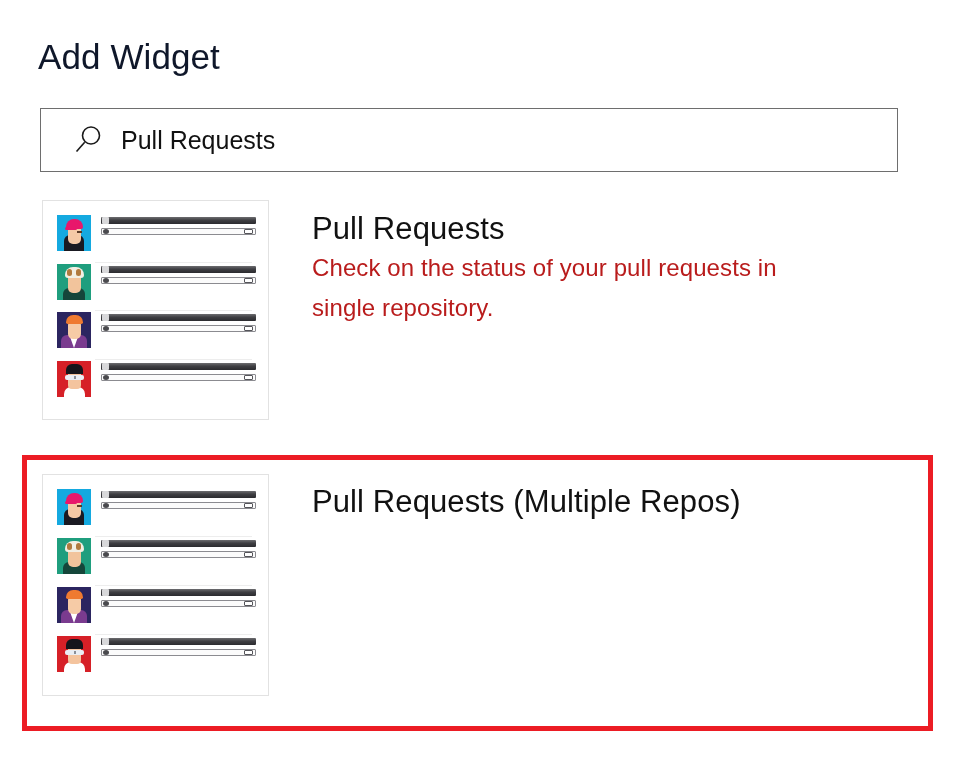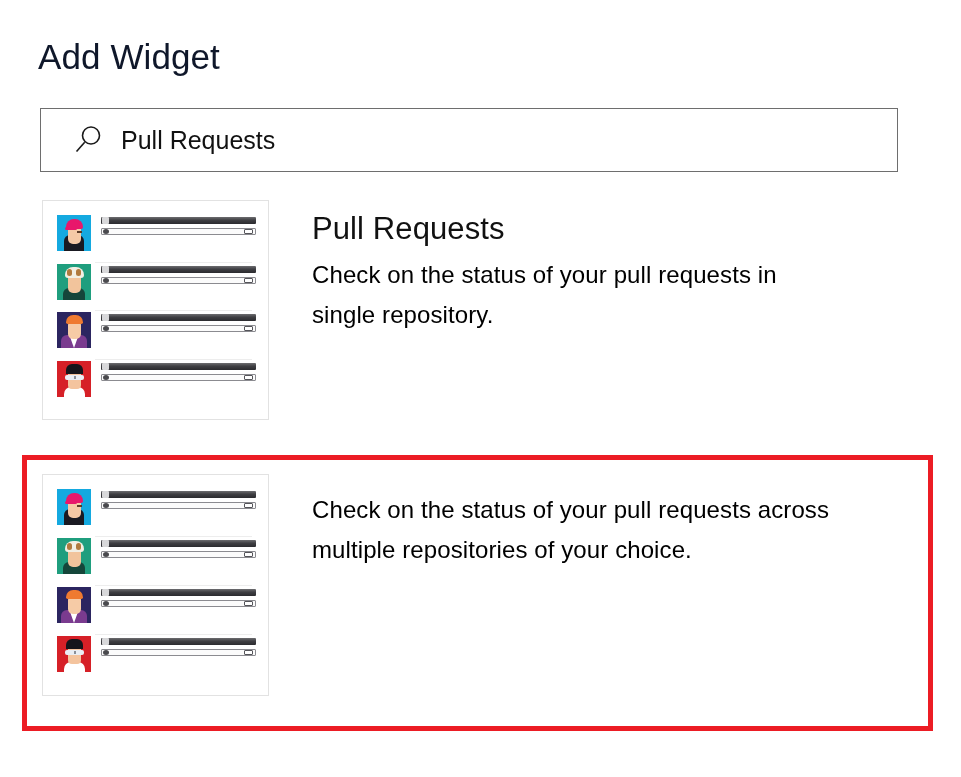--- a/index.html
+++ b/index.html
@@ -179,23 +179,22 @@
     line-height: 38px;
     font-weight: 400;
     color: #111111;
     white-space: nowrap;
     letter-spacing: 0.1px;
   }
   .res-desc {
     font-size: 24px;
     line-height: 40px;
     font-weight: 400;
-    color: #000000;
+    color: #b91c1c;
     letter-spacing: 0.1px;
-    margin-top: 7px;
   }
   #result-row-0 .res-text { top: 14px; }
   #result-row-0 .res-desc { width: 470px; }
   #result-row-1 .res-text { top: 13px; }
   #result-row-1 .res-desc { width: 580px; }
 
   
   #selection-highlight {
     position: absolute;
     left: 22px;
@@ -351,17 +350,17 @@
         </div>
         <div class="thumb-lines">
           <div class="line-primary"></div>
           <div class="line-secondary"></div>
         </div>
       </div>
 
     </div>
   </div>
   <div class="res-text">
-    <div class="res-desc">Check on the status of your pull requests across multiple repositories of your choice.</div>
+    <div class="res-title">Pull Requests (Multiple Repos)</div>
   </div>
 </div>
 
 <div id="selection-highlight" style="border-color: rgb(236, 28, 36);"></div>
 
 </body></html>

